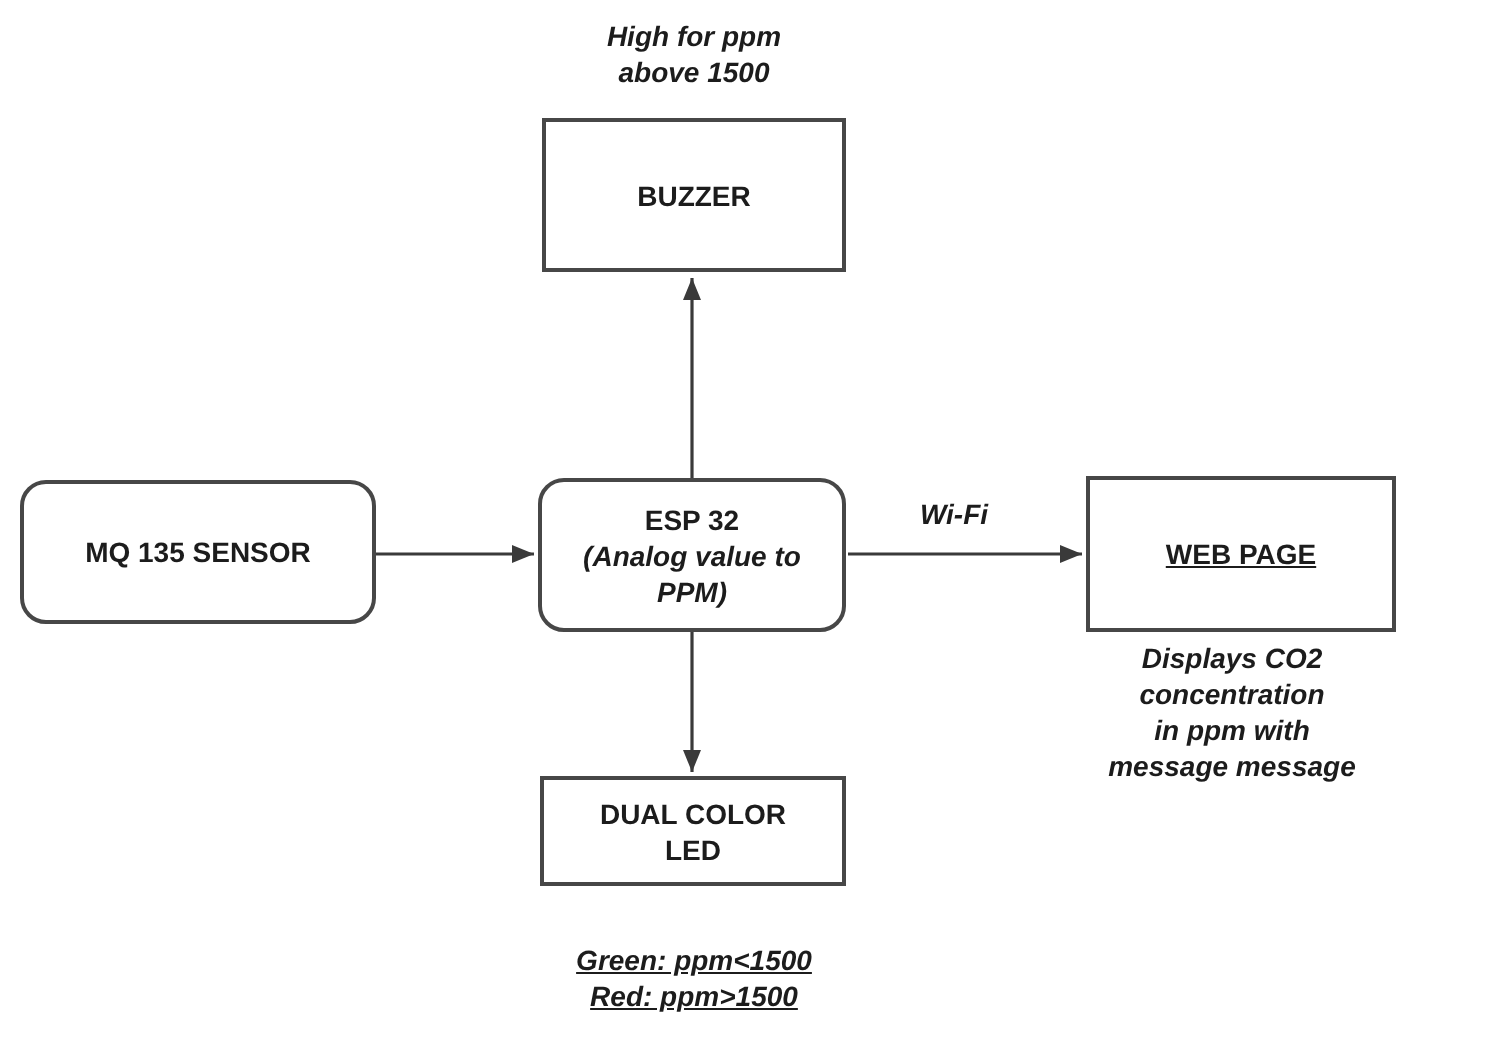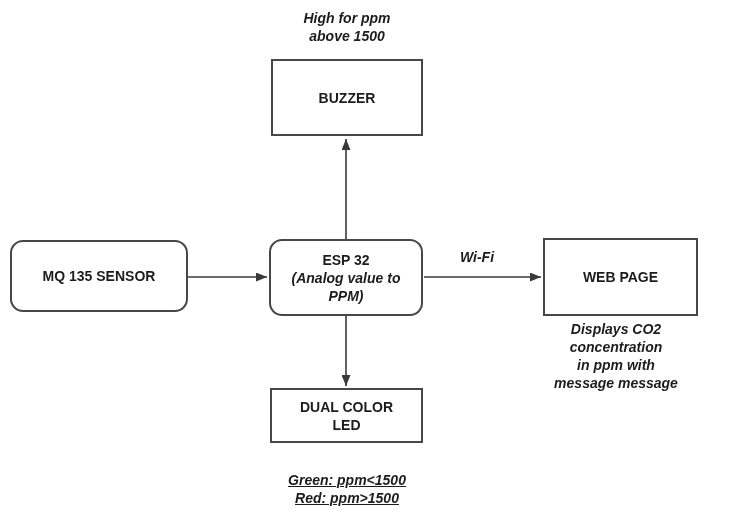--- a/index.html
+++ b/index.html
@@ -77,21 +77,21 @@
 
 
   <div class="node rounded" style="left:269px;top:239px;width:154px;height:77px;">
     <span>ESP 32</span>
     <span class="subtitle">(Analog value to
 PPM)</span>
   </div>
 
   <div class="note" style="left:477px;top:248px;">Wi-Fi</div>
 
-  <div class="node" style="left:543px;top:238px;width:155px;height:78px;">
+  <div class="node" style="left:543px;top:238px;width:155px;height:78px;text-decoration:underline;">
     <span>WEB PAGE</span>
   </div>
 
   <div class="note" style="left:616px;top:320px;">Displays CO2 concentration
 in ppm with message message</div>
 
   <div class="node" style="left:270px;top:388px;width:153px;height:55px;">
     <span>DUAL COLOR LED</span>
   </div>
 

